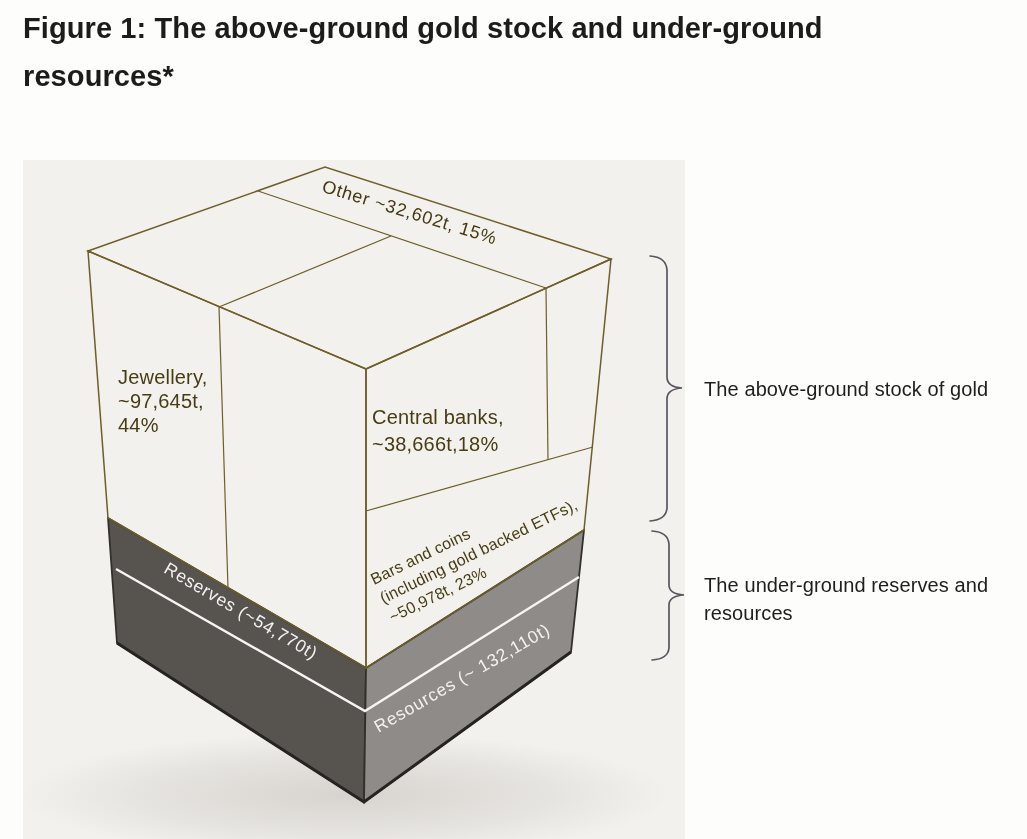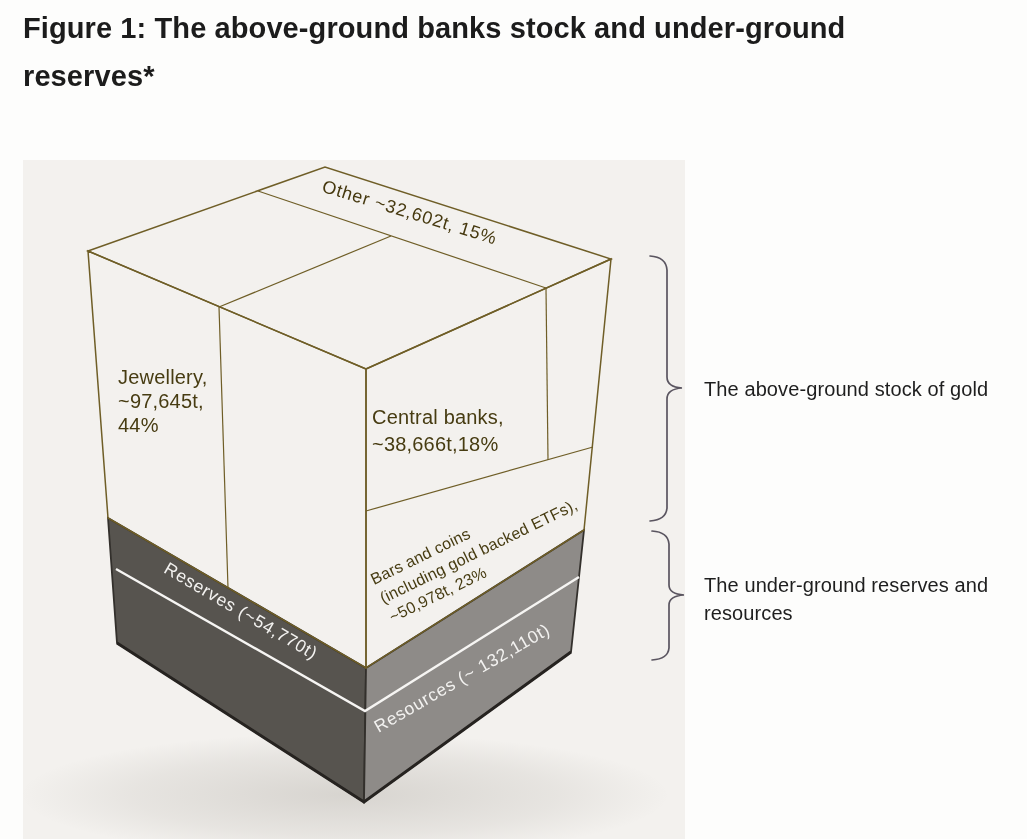--- a/index.html
+++ b/index.html
@@ -20,21 +20,21 @@
   .white-label{fill:#f3f2f0;font-size:17.5px;letter-spacing:.8px;}
   .annotation{fill:#1e1e1e;font-size:20px;letter-spacing:.1px;}
   .edge-gold{stroke:#6f5e27;stroke-width:1.5;fill:none;}
   .edge-gold-in{stroke:#6f5e27;stroke-width:1.2;fill:none;}
   .edge-gray{stroke:#33302c;stroke-width:1.8;}
   .brace{stroke:#5a5560;stroke-width:1.7;fill:none;stroke-linecap:round;}
 </style>
 </head>
 <body>
 
-<div class="page-title">Figure 1: The above-ground banks stock and under-ground reserves*</div>
+<div class="page-title">Figure 1: The above-ground gold stock and under-ground resources*</div>
 
 <svg class="figure-svg" width="1027" height="839" viewBox="0 0 1027 839" xmlns="http://www.w3.org/2000/svg">
 
   <defs>
     <radialGradient id="shadowGrad" cx="50%" cy="50%" r="50%">
       <stop offset="0%" stop-color="rgba(70,62,48,0.16)"></stop>
       <stop offset="65%" stop-color="rgba(70,62,48,0.07)"></stop>
       <stop offset="100%" stop-color="rgba(70,62,48,0)"></stop>
     </radialGradient>
   </defs>

